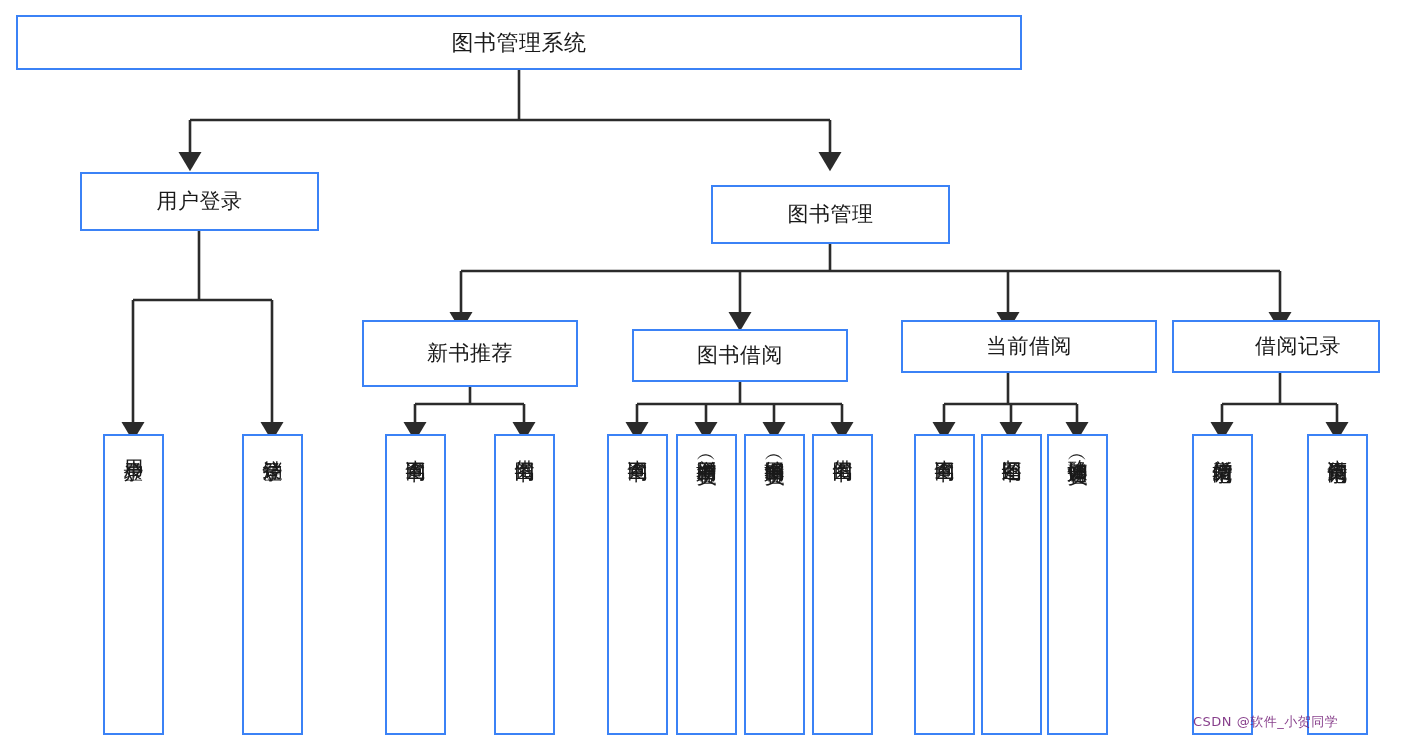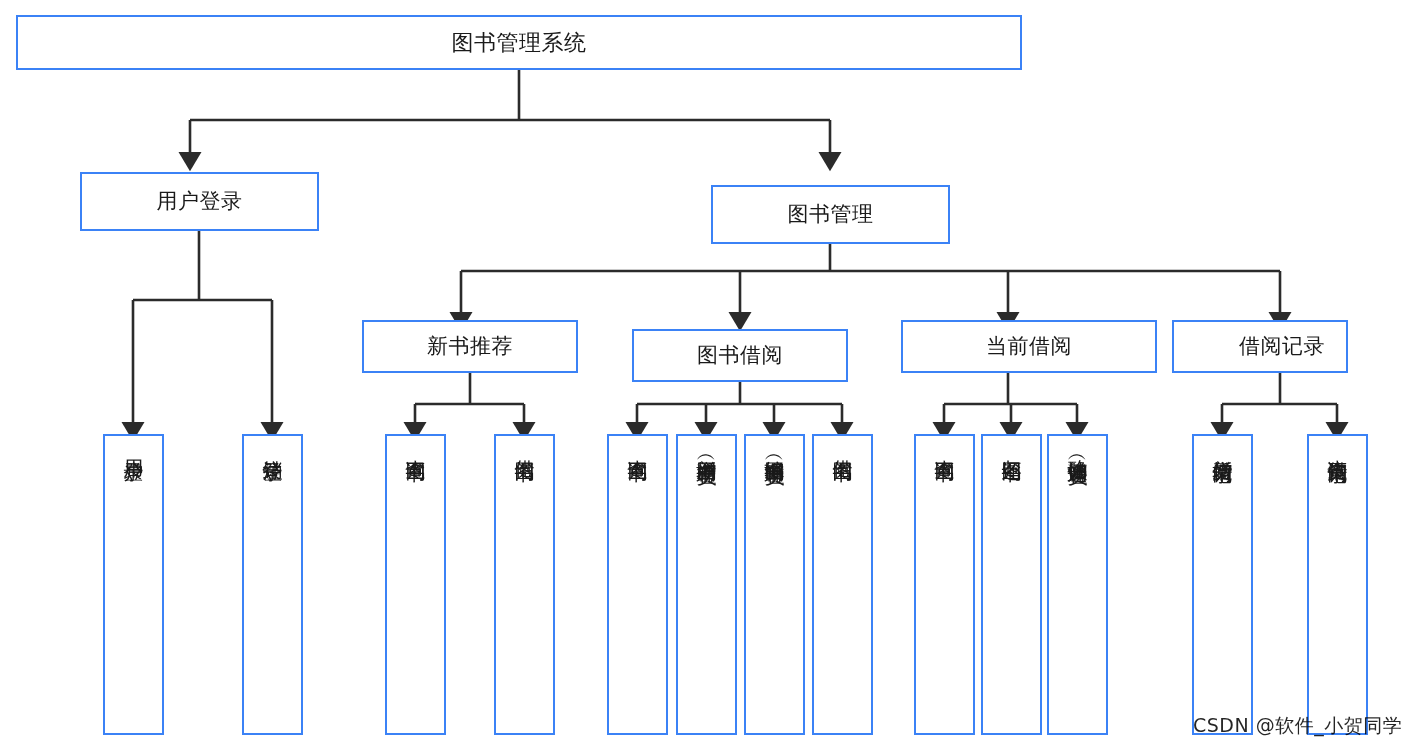--- a/index.html
+++ b/index.html
@@ -57,22 +57,22 @@
   .node.v .label {
     font-size: 20px;
     writing-mode: vertical-rl;
     text-orientation: upright;
     line-height: 1.05;
     letter-spacing: 1px;
     white-space: nowrap;
   }
   .watermark {
     position: absolute;
-    color: #000000;
-    font-size: 19px;
+    color: #701a75;
+    font-size: 13px;
     letter-spacing: 0.5px;
     white-space: nowrap;
     z-index: 5;
     opacity: 0.85;
   }
 </style>
 </head>
 <body>
 
 <div id="canvas">
@@ -133,33 +133,33 @@
   </div>
 
   <div class="node h" style="left:80px; top:172px; width:239px; height:59px;">
     <span class="label">用户登录</span>
   </div>
 
   <div class="node h" style="left:711px; top:185px; width:239px; height:59px;">
     <span class="label">图书管理</span>
   </div>
 
-  <div class="node h" style="left:362px; top:320px; width:216px; height:53px;">
+  <div class="node h" style="left:362px; top:320px; width:216px; height:67px;">
     <span class="label">新书推荐</span>
   </div>
 
   <div class="node h" style="left:632px; top:320px; width:216px; height:53px;margin-top:9px;">
     <span class="label">图书借阅</span>
   </div>
 
   <div class="node h" style="left:901px; top:320px; width:256px; height:53px;">
     <span class="label">当前借阅</span>
   </div>
 
-  <div class="node h" style="left:1172px; top:320px; width:176px; height:53px;padding-left:44px;">
+  <div class="node h" style="left:1172px; top:320px; width:208px; height:53px;padding-left:44px;">
     <span class="label">借阅记录</span>
   </div>
 
   <div class="node v" style="left:103px; top:434px; width:61px; height:301px;">
     <span class="label">用户登录</span>
   </div>
 
   <div class="node v" style="left:242px; top:434px; width:61px; height:301px;">
     <span class="label">注销登录</span>
   </div>

